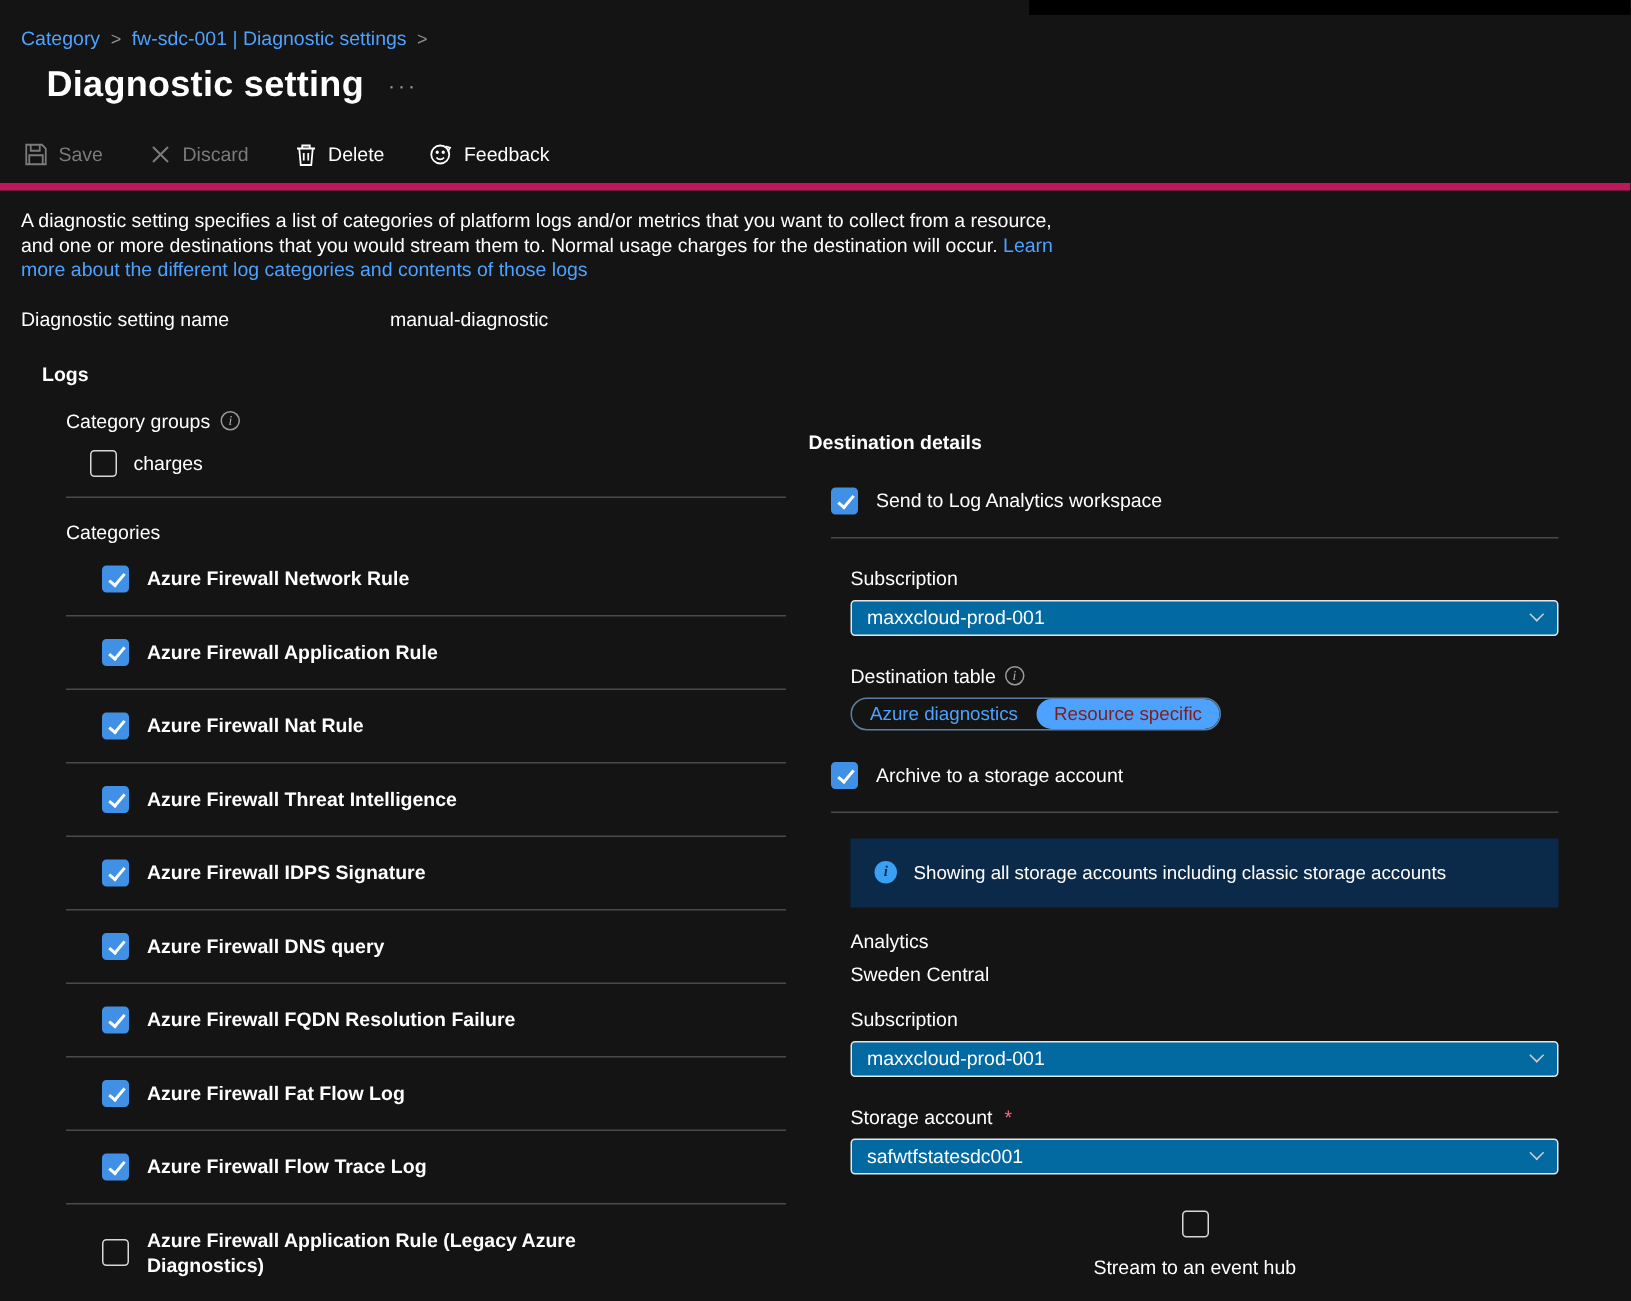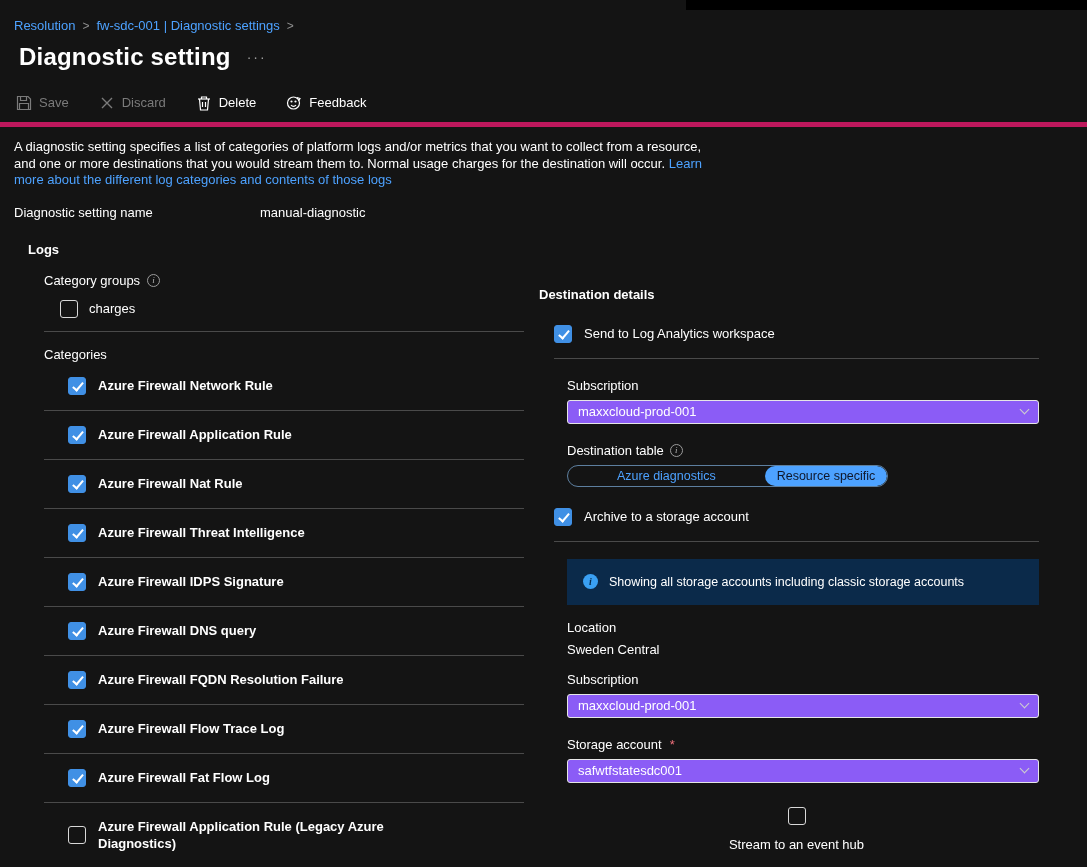--- a/index.html
+++ b/index.html
@@ -10,21 +10,21 @@
     font-family:"Liberation Sans", sans-serif; font-size:13px;
   }
   .top-strip { height:10px; display:flex; }
   .top-strip .ts-left { width:686px; background:#141414; }
   .top-strip .ts-right { flex:1; background:#000000; }
 
   .breadcrumb { padding:8px 0 0 14px; font-size:13px; white-space:nowrap; }
   .crumb { color:#4da2ff; cursor:pointer; text-decoration:none; }
   .crumb-sep { color:#8f8f8f; margin:0 7px; font-size:12px; }
 
-  .title-row { display:flex; align-items:center; padding-left:19px; margin-top:10px; }
+  .title-row { display:flex; align-items:center; padding-left:31px; margin-top:10px; }
   .page-title { font-size:24px; font-weight:700; margin:0; letter-spacing:.2px; }
   .title-menu { color:#9d9d9d; margin-left:16px; letter-spacing:2px; font-size:14px; cursor:pointer; }
 
   .toolbar { display:flex; align-items:center; gap:30px; padding-left:16px; height:44px;
              margin-top:12px; border-bottom:5px solid #be185d; }
   .tb-btn { display:flex; align-items:center; gap:7px; cursor:pointer; color:#ffffff; }
   .tb-btn.disabled { color:#7b7b7b; }
   .tb-btn svg { width:16px; height:16px; display:block; }
 
   .description { margin:12px 0 0 14px; max-width:712px; line-height:16.5px; }
@@ -59,48 +59,48 @@
              border-bottom:1px solid #4a4a4a;font-weight:bold; }
   .cat-label { max-width:296px; line-height:17px; }
 
   
   .dest-cb-row { margin:23px 0 0 15px; display:flex; gap:12px; align-items:center; padding-bottom:15px; }
   .divider-r { border-top:1px solid #4a4a4a; margin-left:15px; }
   .field { margin:19px 0 0 28px; }
   .field-label { display:flex; align-items:center; gap:6px; margin-bottom:7px; }
   .req { color:#f1707b; margin-left:2px; }
   .select { height:24px; border:1px solid #e6e6e6; border-radius:3px; display:flex; align-items:center;
-            justify-content:space-between; padding:0 10px; cursor:pointer; background:#8b5cf6; }
+            justify-content:space-between; padding:0 10px; cursor:pointer; background:#0369a1; }
   .chevron { width:7px; height:7px; border-right:1.5px solid #cfcfcf; border-bottom:1.5px solid #cfcfcf;
              transform:rotate(45deg); margin-top:-4px; }
 
   .pill { display:inline-flex; border:1px solid #5d7f9f; border-radius:12px; height:22px;
           align-items:stretch; overflow:hidden; cursor:pointer; }
-  .pill-opt { padding:0 12px; display:flex; align-items:center; font-size:12.5px; color:#4da2ff;margin-left:37px; }
-  .pill-opt.selected { background:#4da2ff; color:#0f172a; border-radius:12px; }
+  .pill-opt { padding:0 12px; display:flex; align-items:center; font-size:12.5px; color:#4da2ff; }
+  .pill-opt.selected { background:#4da2ff; color:#7f1d1d; border-radius:12px; }
 
   .banner { margin:17px 0 0 28px; background:#0b2a4a; min-height:46px; display:flex; align-items:center;
             gap:11px; padding:0 16px; font-size:12.5px; }
   .banner-icon { width:15px; height:15px; border-radius:50%; background:#3aa0f3; color:#062c4e;
             display:flex; align-items:center; justify-content:center; font-weight:700; font-size:10px;
             font-family:"Liberation Serif", serif; font-style:italic; flex:0 0 auto; }
 
   .loc-block { margin:15px 0 0 28px; }
   .loc-value { margin-top:7px; }
 </style>
 </head>
 <body>
 
 <div class="top-strip">
   <div class="ts-left"></div>
   <div class="ts-right"></div>
 </div>
 
 <div class="breadcrumb">
-  <a class="crumb">Resolution</a><span class="crumb-sep">&gt;</span><a class="crumb">fw-sdc-001 | Diagnostic settings</a><span class="crumb-sep">&gt;</span>
+  <a class="crumb">Category</a><span class="crumb-sep">&gt;</span><a class="crumb">fw-sdc-001 | Diagnostic settings</a><span class="crumb-sep">&gt;</span>
 </div>
 
 <div class="title-row">
   <h1 class="page-title">Diagnostic setting</h1>
   <span class="title-menu">···</span>
 </div>
 
 <div class="toolbar">
   <div class="tb-btn disabled">
     <span>
@@ -195,25 +195,25 @@
     <div class="cat-row">
       <span class="cb checked"></span>
       <span class="cat-label">Azure Firewall DNS query</span>
     </div>
     <div class="cat-row">
       <span class="cb checked"></span>
       <span class="cat-label">Azure Firewall FQDN Resolution Failure</span>
     </div>
     <div class="cat-row">
       <span class="cb checked"></span>
+      <span class="cat-label">Azure Firewall Fat Flow Log</span>
+    </div>
+    <div class="cat-row">
+      <span class="cb checked"></span>
       <span class="cat-label">Azure Firewall Flow Trace Log</span>
-    </div>
-    <div class="cat-row">
-      <span class="cb checked"></span>
-      <span class="cat-label">Azure Firewall Fat Flow Log</span>
     </div>
     <div class="cat-row">
       <span class="cb"></span>
       <span class="cat-label">Azure Firewall Application Rule (Legacy Azure Diagnostics)</span>
     </div>
   </div>
 
   <div class="col-right">
     <div class="section-title">Destination details</div>
 
@@ -248,21 +248,21 @@
       <span>Archive to a storage account</span>
     </div>
     <div class="divider-r"></div>
 
     <div class="banner">
       <span class="banner-icon">i</span>
       <span>Showing all storage accounts including classic storage accounts</span>
     </div>
 
     <div class="loc-block">
-      <div>Location</div>
+      <div>Analytics</div>
       <div class="loc-value">Sweden Central</div>
     </div>
 
     <div class="field" style="margin-top:15px;">
       <div class="field-label">Subscription</div>
       <div class="select">
         <span>maxxcloud-prod-001</span>
         <span class="chevron"></span>
       </div>
     </div>

